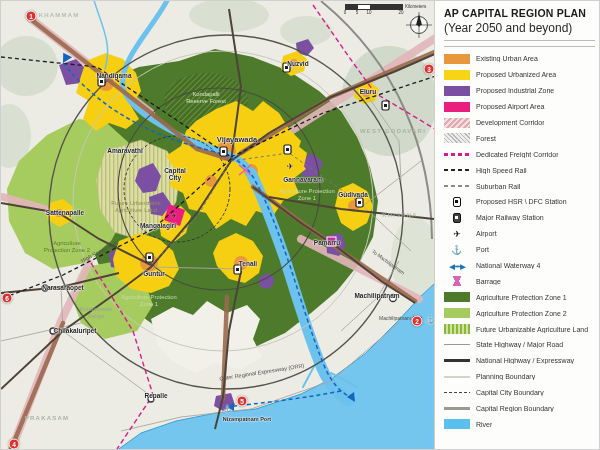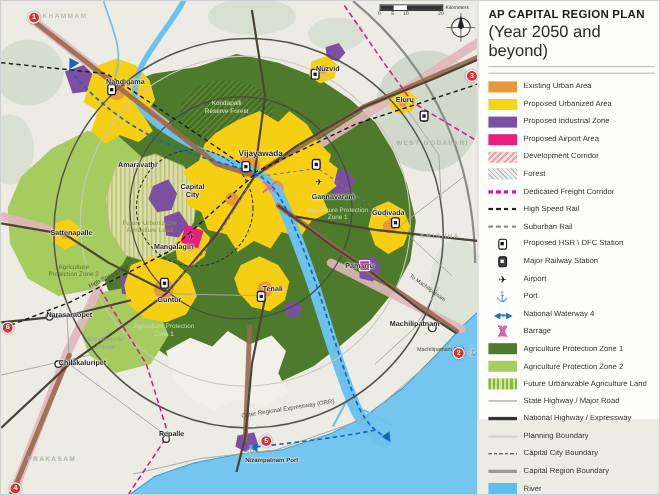--- a/index.html
+++ b/index.html
@@ -1,20 +1,20 @@
 <!DOCTYPE html>
 <html><head>
 <meta charset="utf-8">
 <style>
   html,body{margin:0;padding:0;background:#fff;font-family:"Liberation Sans",sans-serif;}
   #stage{position:relative;width:600px;height:450px;overflow:hidden;background:#ecece5;border:1px solid #d0d0d0;box-sizing:border-box;}
   
-  #panel{position:absolute;left:433px;top:0;width:167px;height:380px;background:#fdfdfb;border-left:1px solid #cfcfc6;box-sizing:border-box;padding:6px 6px 2px 9px;}
+  #panel{position:absolute;left:433px;top:0;width:167px;height:450px;background:#fdfdfb;border-left:1px solid #cfcfc6;box-sizing:border-box;padding:6px 6px 2px 9px;}
   #panel .title{font-size:10.5px;font-weight:bold;color:#1c1c1c;letter-spacing:.2px;}
-  #panel .subtitle{font-size:15px;color:#2a2a2a;margin-top:2px;}
+  #panel .subtitle{font-size:12px;color:#2a2a2a;margin-top:2px;}
   #panel hr{border:none;border-top:1px solid #bdbdb4;margin:5px 0 4px 0;}
   #panel .lhead{font-size:10.5px;font-weight:bold;color:#1c1c1c;}
   .lrow{display:flex;align-items:center;height:15.9px;}
   .sw{flex:0 0 26px;width:26px;height:10px;margin-right:6px;box-sizing:border-box;}
   .ltext{font-size:7px;color:#333;white-space:nowrap;overflow:hidden;}
   .sw-stripes-pink{background:repeating-linear-gradient(135deg,#e0aab0 0 2px,#f4dfe0 2px 4px);}
   .sw-hatch-gray{background:repeating-linear-gradient(45deg,#b9b9b9 0 1px,#ececec 1px 3px),repeating-linear-gradient(-45deg,#b9b9b9 0 1px,rgba(0,0,0,0) 1px 3px);background-color:#eee;}
   .sw-stripes-green{background:repeating-linear-gradient(90deg,#86b93e 0 2px,#cfe39a 2px 4px);}
   .sw-line{height:0;margin-top:0;align-self:center;}
   .sw-freight{height:3px;background:repeating-linear-gradient(90deg,#D81B8C 0 4px,rgba(0,0,0,0) 4px 7px);}

